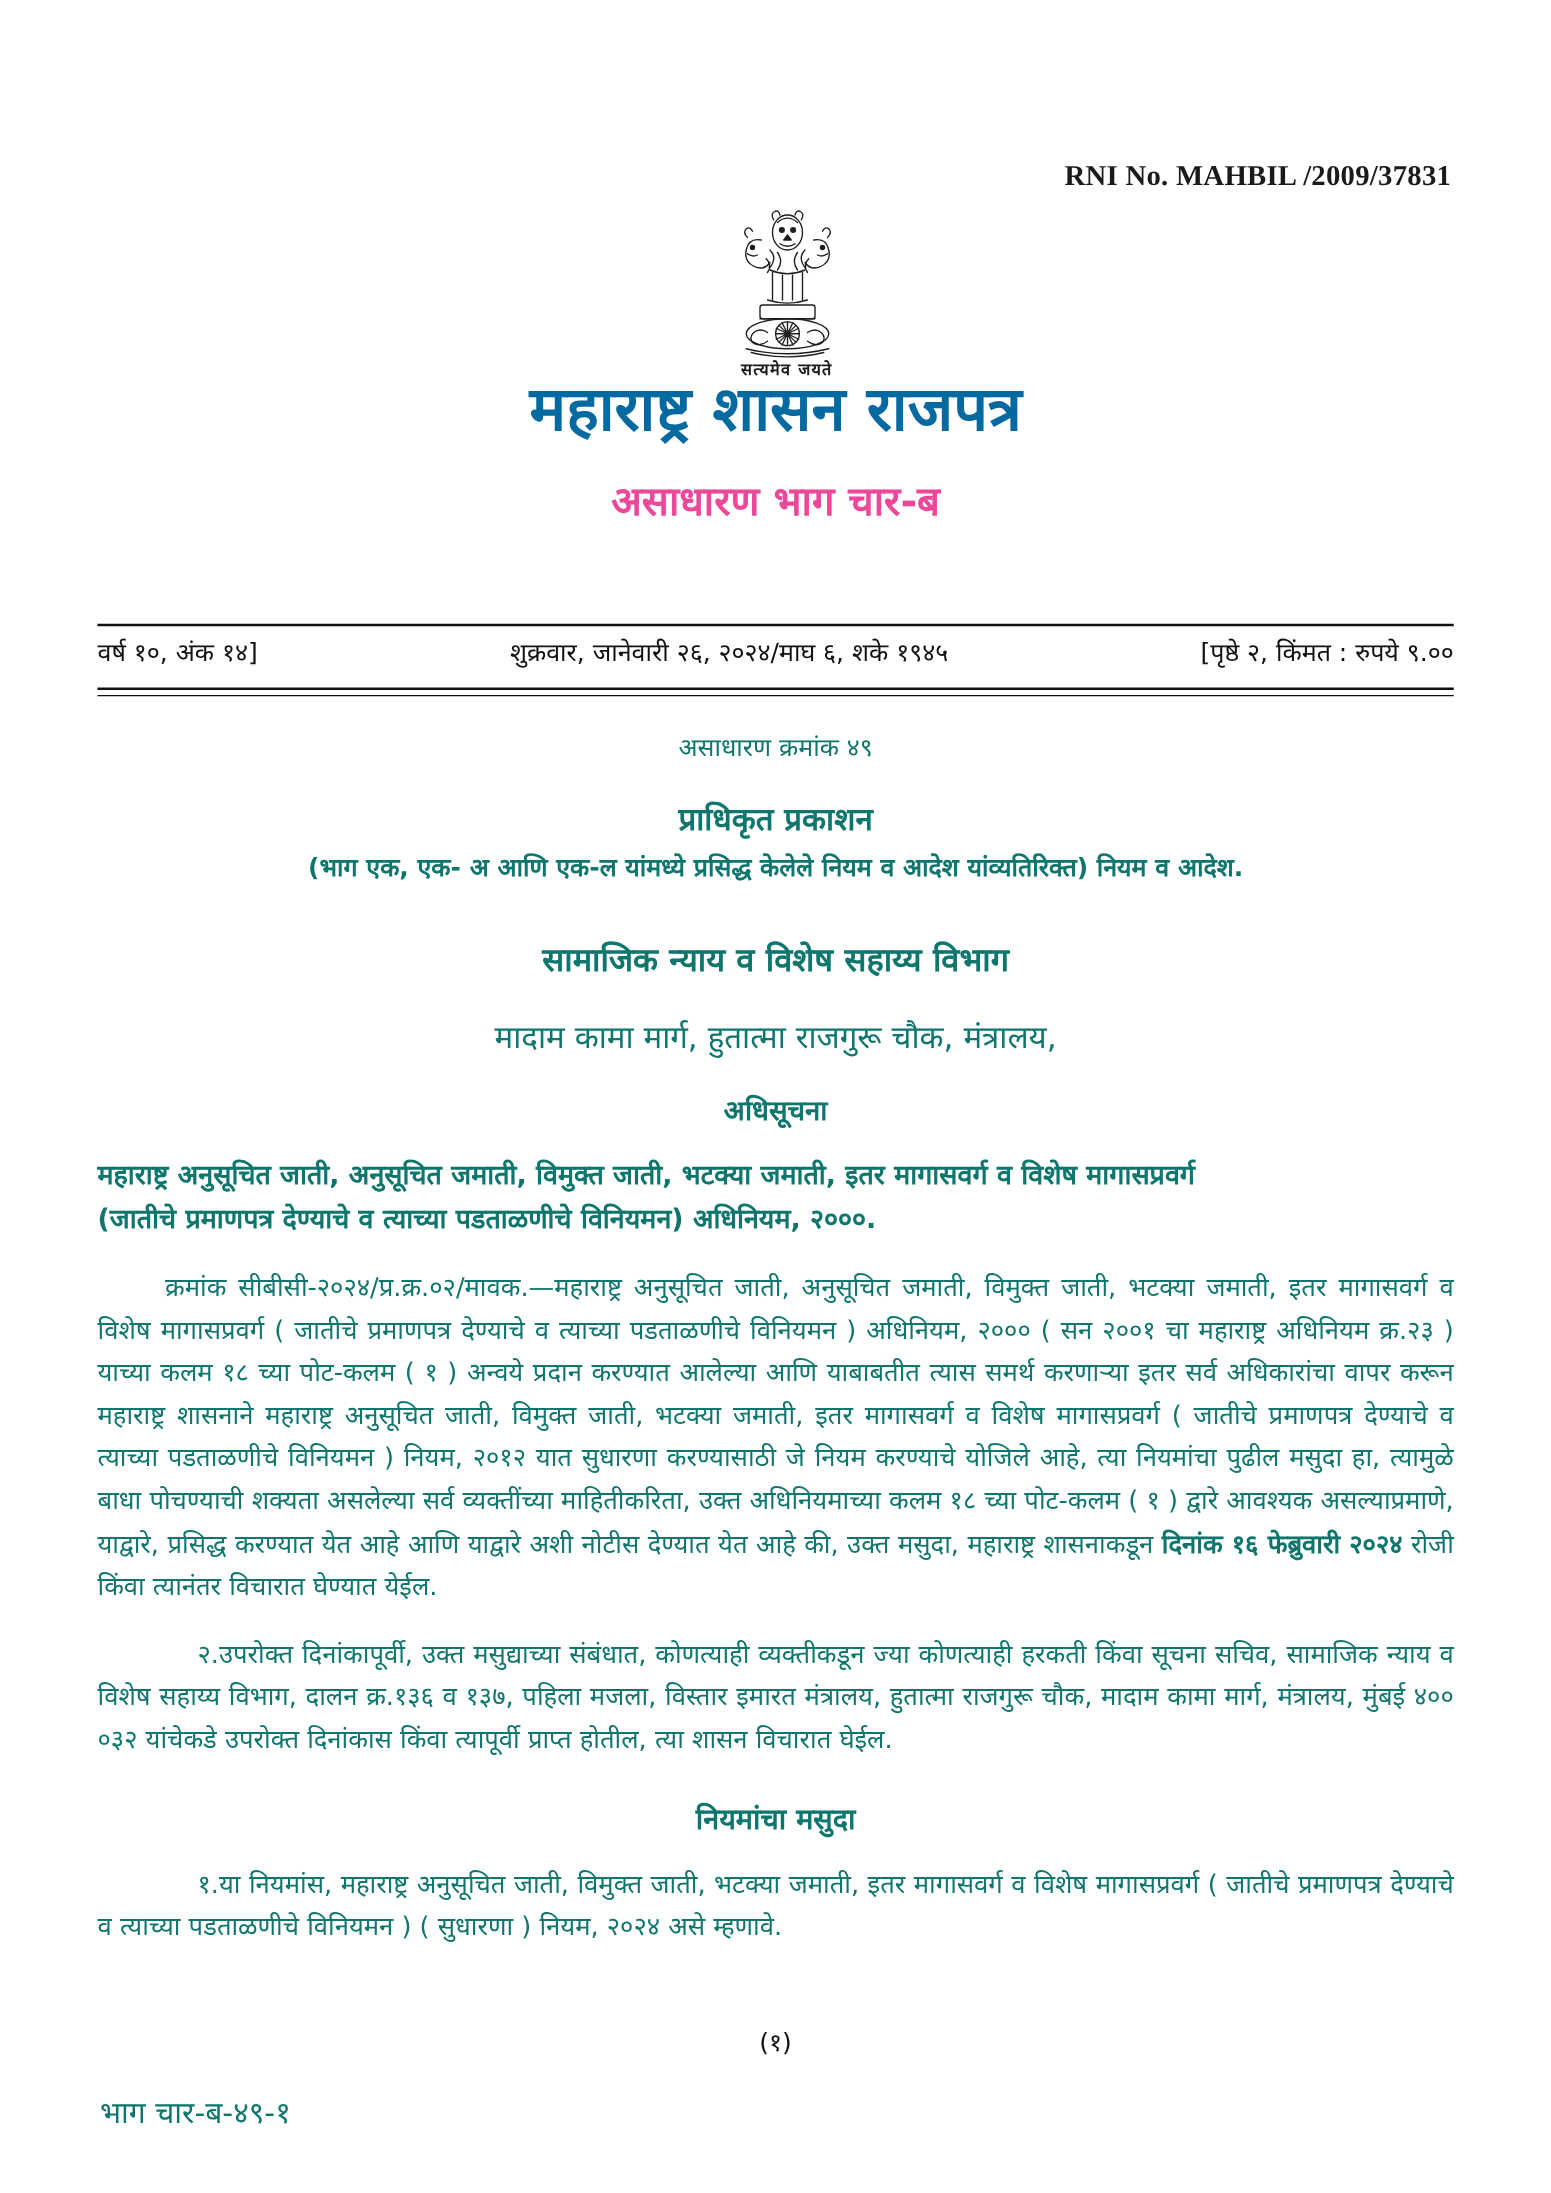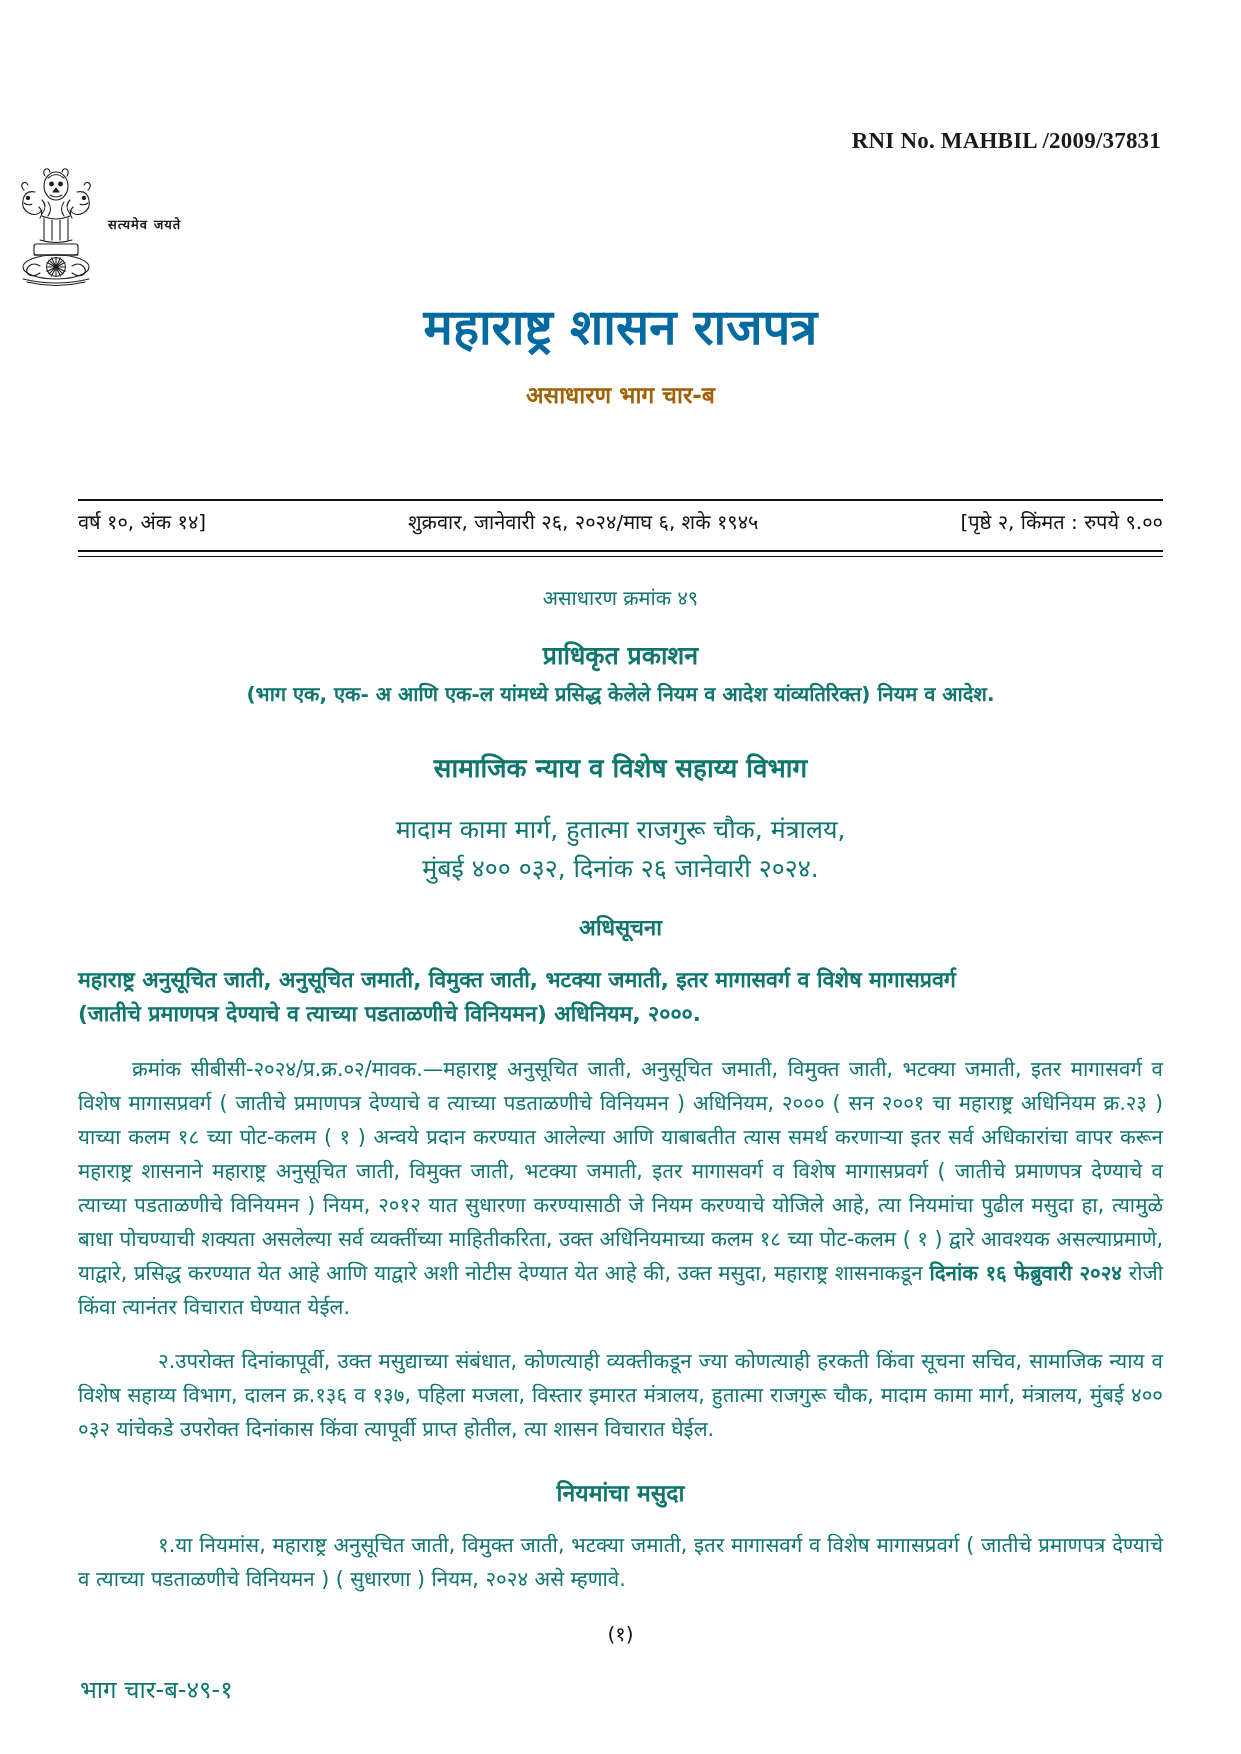--- a/index.html
+++ b/index.html
@@ -32,24 +32,24 @@
     font-size: 23px;
     letter-spacing: 0.2px;
     color: #1a1a1a;
     white-space: nowrap;
   }
 
   
   .emblem-wrap {
     position: absolute;
     top: 162px;
-    left: 4px;
+    left: 18px;
     right: 0;
     display: flex;
-    flex-direction: row;
+    flex-direction: column;
     align-items: center;
   }
   .emblem {
     width: 104px;
     height: 126px;
     display: block;
   }
   .emblem-motto {
     margin-top: -2px;
     font-family: "DejaVu Sans", sans-serif;
@@ -72,23 +72,23 @@
     line-height: 1.15;
     color: #0369a1;
   }
   .masthead-sub {
     position: absolute;
     top: 378px;
     left: 0;
     right: 0;
     text-align: center;
     font-family: "DejaVu Sans", sans-serif;
-    font-size: 23px;
-    font-weight: bold;
-    color: #a16207;
+    font-size: 32px;
+    font-weight: bold;
+    color: #ec4899;
   }
 
   
   .rule {
     position: absolute;
     left: 78px;
     right: 78px;
     border-top: 2px solid #111111;
   }
   .rule.top    { top: 499px; }
@@ -276,21 +276,20 @@
 
   <div class="body">
 
     <div class="ctr extra-no">असाधारण क्रमांक ४९</div>
     <div class="ctr authorized">प्राधिकृत प्रकाशन</div>
     <div class="ctr prepared-2">(भाग एक, एक- अ आणि एक-ल यांमध्ये प्रसिद्ध केलेले नियम व आदेश यांव्यतिरिक्त) नियम व आदेश.</div>
 
     <div class="ctr dept">सामाजिक न्याय व विशेष सहाय्य विभाग</div>
     <div class="ctr addr">
       <div>मादाम कामा मार्ग, हुतात्मा राजगुरू चौक, मंत्रालय,</div>
-      <div>मुंबई ४०० ०३२, दिनांक २६ जानेवारी २०२४.</div>
     </div>
 
     <div class="ctr notif">अधिसूचना</div>
 
     <div class="act-title">
       <div>महाराष्ट्र अनुसूचित जाती, अनुसूचित जमाती, विमुक्त जाती, भटक्या जमाती, इतर मागासवर्ग व विशेष मागासप्रवर्ग</div>
       <div>(जातीचे प्रमाणपत्र देण्याचे व त्याच्या पडताळणीचे विनियमन) अधिनियम, २०००.</div>
     </div>
 
     <p class="para"><span>क्रमांक सीबीसी-२०२४/प्र.क्र.०२/मावक.—महाराष्ट्र अनुसूचित जाती, अनुसूचित जमाती, विमुक्त जाती, भटक्या जमाती, इतर मागासवर्ग व विशेष मागासप्रवर्ग ( जातीचे प्रमाणपत्र देण्याचे व त्याच्या पडताळणीचे विनियमन ) अधिनियम, २००० ( सन २००१ चा महाराष्ट्र अधिनियम क्र.२३ ) याच्या कलम १८ च्या पोट-कलम ( १ ) अन्वये प्रदान करण्यात आलेल्या आणि याबाबतीत त्यास समर्थ करणाऱ्या इतर सर्व अधिकारांचा वापर करून महाराष्ट्र शासनाने महाराष्ट्र अनुसूचित जाती, विमुक्त जाती, भटक्या जमाती, इतर मागासवर्ग व विशेष मागासप्रवर्ग ( जातीचे प्रमाणपत्र देण्याचे व त्याच्या पडताळणीचे विनियमन ) नियम, २०१२ यात सुधारणा करण्यासाठी जे नियम करण्याचे योजिले आहे, त्या नियमांचा पुढील मसुदा हा, त्यामुळे बाधा पोचण्याची शक्यता असलेल्या सर्व व्यक्तींच्या माहितीकरिता, उक्त अधिनियमाच्या कलम १८ च्या पोट-कलम ( १ ) द्वारे आवश्यक असल्याप्रमाणे, याद्वारे, प्रसिद्ध करण्यात येत आहे आणि याद्वारे अशी नोटीस देण्यात येत आहे की, उक्त मसुदा, महाराष्ट्र शासनाकडून </span><b>दिनांक १६ फेब्रुवारी २०२४</b><span> रोजी किंवा त्यानंतर विचारात घेण्यात येईल.</span></p>

